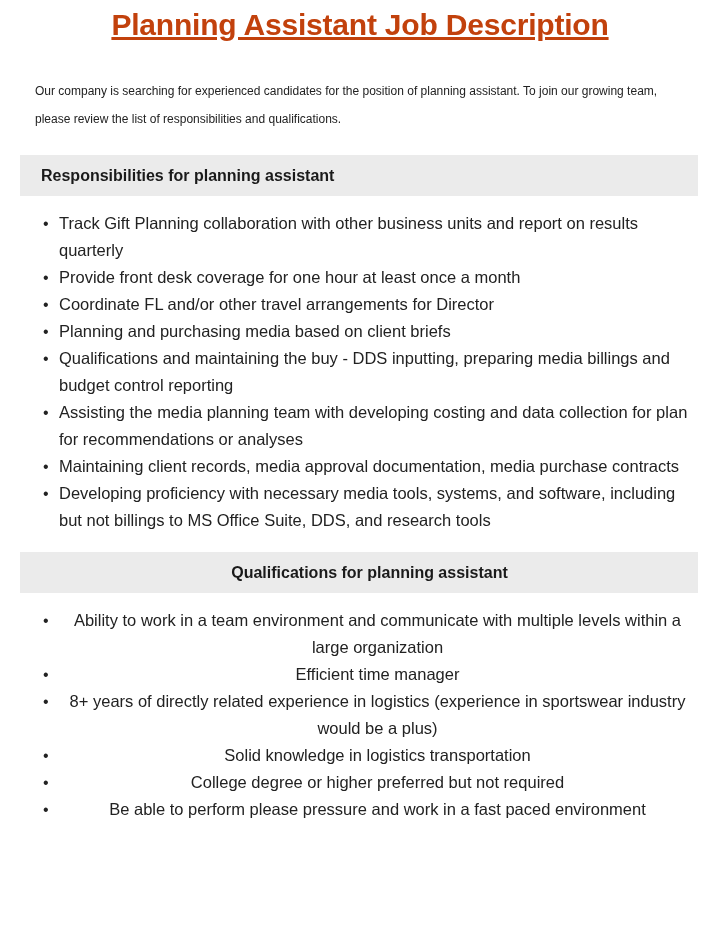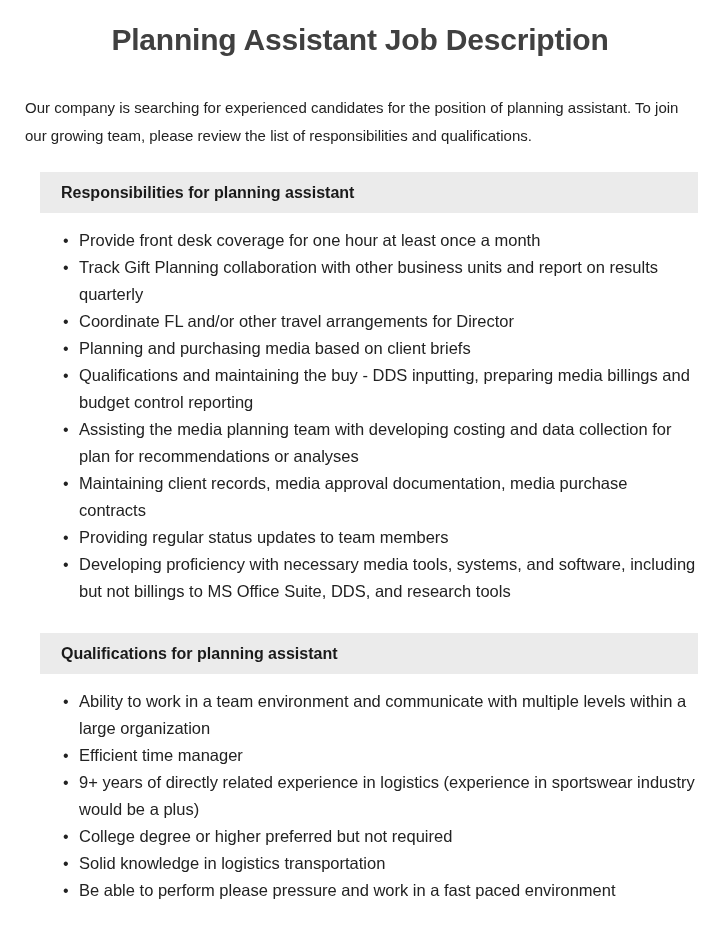--- a/index.html
+++ b/index.html
@@ -16,36 +16,36 @@
   }
   .page {
     width: 720px;
     box-sizing: border-box;
     padding: 0;
   }
   .doc-title {
     text-align: center;
     font-size: 30px;
     font-weight: bold;
-    color: #404040;
+    color: #c2410c;
     letter-spacing: -0.2px;
-    margin: 16px;
+    margin: 1px;
     padding: 4px 20px 0 20px;
     line-height: 40px;
+    text-decoration: underline;
   }
   .intro {
-    margin: 4px;
+    margin: 14px;
     padding: 18px 34px 0 21px;
-    font-size: 15px;
+    font-size: 12px;
     line-height: 28px;
     color: #222222;
   }
   .section {
     margin-top: 22px;
-    padding-left: 20px;
   }
   .section-header {
     background: #ebebeb;
     margin: 0 22px 0 20px;
     padding: 11px 0 11px 21px;
     font-size: 16px;
     font-weight: bold;
     color: #1a1a1a;
     line-height: 19px;
   }
@@ -65,52 +65,52 @@
   ul.bullets li::before {
     content: "\2022";
     position: absolute;
     left: 0;
     top: 0;
     font-size: 16px;
     line-height: 27px;
     color: #222222;
   }
   .qual-section {
-    margin-top: 28px;
+    margin-top: 18px;
+    text-align: center;
   }
 </style>
 </head>
 <body>
 
 <div class="page">
 
   <h1 class="doc-title">Planning Assistant Job Description</h1>
 
   <p class="intro">Our company is searching for experienced candidates for the position of planning assistant. To join our growing team, please review the list of responsibilities and qualifications.</p>
 
   <div class="section">
     <div class="section-header">Responsibilities for planning assistant</div>
     <ul class="bullets">
+      <li>Track Gift Planning collaboration with other business units and report on results quarterly</li>
       <li>Provide front desk coverage for one hour at least once a month</li>
-      <li>Track Gift Planning collaboration with other business units and report on results quarterly</li>
       <li>Coordinate FL and/or other travel arrangements for Director</li>
       <li>Planning and purchasing media based on client briefs</li>
       <li>Qualifications and maintaining the buy - DDS inputting, preparing media billings and budget control reporting</li>
       <li>Assisting the media planning team with developing costing and data collection for plan for recommendations or analyses</li>
       <li>Maintaining client records, media approval documentation, media purchase contracts</li>
-      <li>Providing regular status updates to team members</li>
       <li>Developing proficiency with necessary media tools, systems, and software, including but not billings to MS Office Suite, DDS, and research tools</li>
     </ul>
   </div>
 
   <div class="section qual-section">
     <div class="section-header">Qualifications for planning assistant</div>
     <ul class="bullets">
       <li>Ability to work in a team environment and communicate with multiple levels within a large organization</li>
       <li>Efficient time manager</li>
-      <li>9+ years of directly related experience in logistics (experience in sportswear industry would be a plus)</li>
+      <li>8+ years of directly related experience in logistics (experience in sportswear industry would be a plus)</li>
+      <li>Solid knowledge in logistics transportation</li>
       <li>College degree or higher preferred but not required</li>
-      <li>Solid knowledge in logistics transportation</li>
       <li>Be able to perform please pressure and work in a fast paced environment</li>
     </ul>
   </div>
 
 </div>
 
 </body></html>

